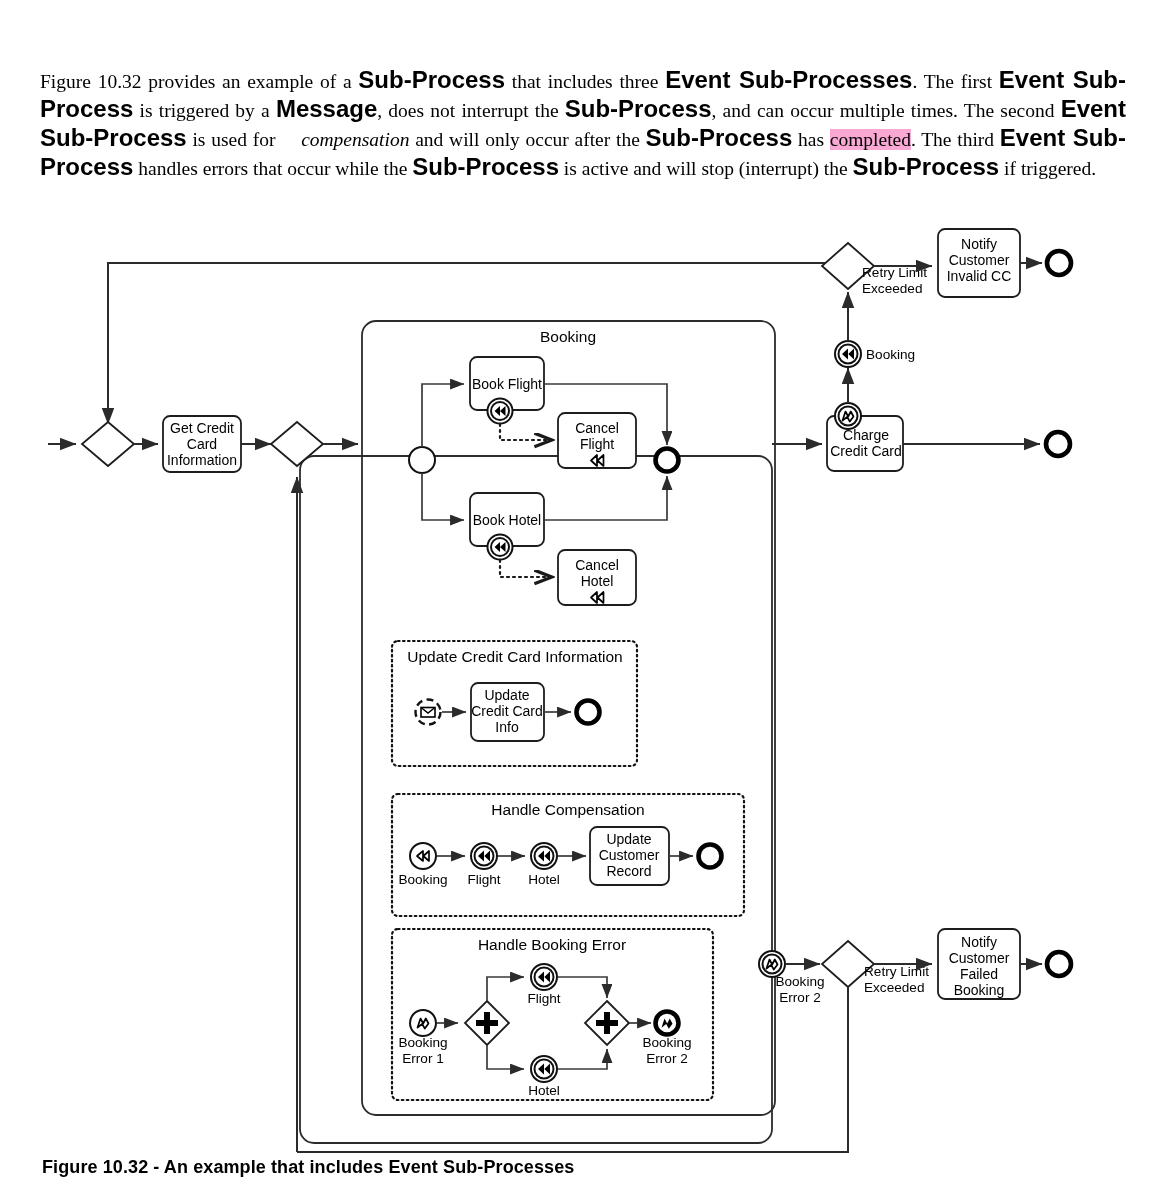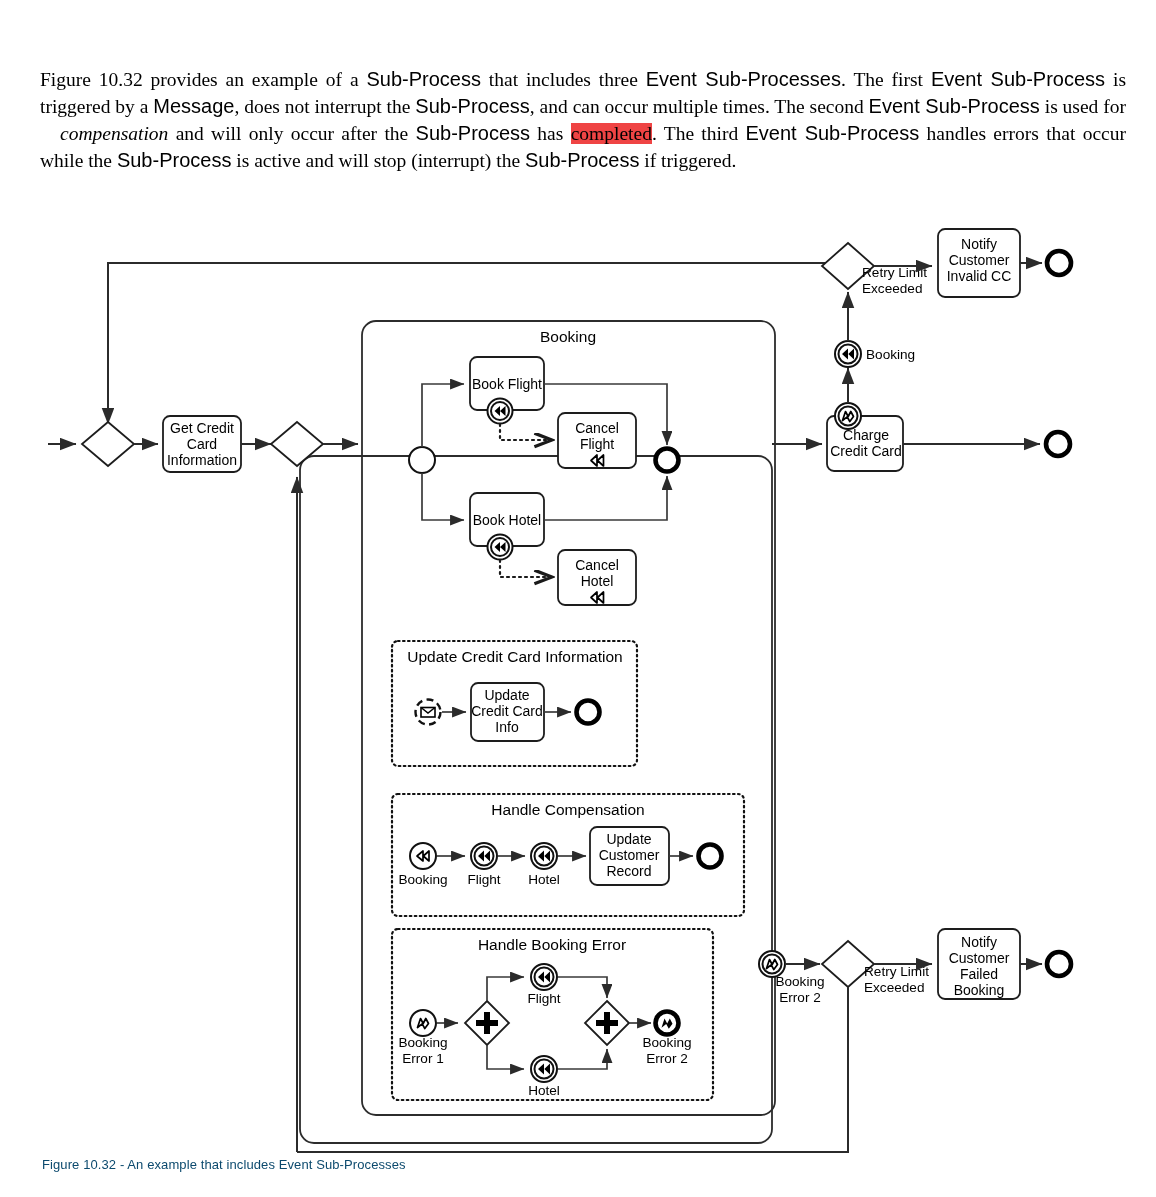--- a/index.html
+++ b/index.html
@@ -28,50 +28,50 @@
     top: 46px;
     width: 1086px;
     font-family: "Liberation Serif", serif;
     font-size: 19.5px;
     line-height: 27.2px;
     text-align: justify;
     color: #000;
   }
   .intro b {
     font-family: "Liberation Sans", sans-serif;
-    font-weight: normal;
-    font-size: 20px;
+    font-weight: bold;
+    font-size: 24px;
   }
   .intro i {
     font-style: italic;
     margin-left: 20px;
   }
   .hl {
-    background: #ef4444;
+    background: #f9a8d4;
   }
   
   #figure {
     position: absolute;
     left: 0px;
     top: 200px;
     width: 1156px;
     height: 940px;
   }
   #figure svg {
     display: block;
   }
   .cap {
     position: absolute;
     left: 42px;
     top: 1157px;
     font-family: "Liberation Sans", sans-serif;
-    font-weight: normal;
-    font-size: 13px;
+    font-weight: bold;
+    font-size: 18px;
     letter-spacing: 0.1px;
-    color: #0c4a6e;
+    color: #000000;
   }
   
   .edge {
     fill: none;
     stroke: #2b2b2b;
     stroke-width: 2;
   }
   .edge-thin {
     fill: none;
     stroke: #3a3a3a;

